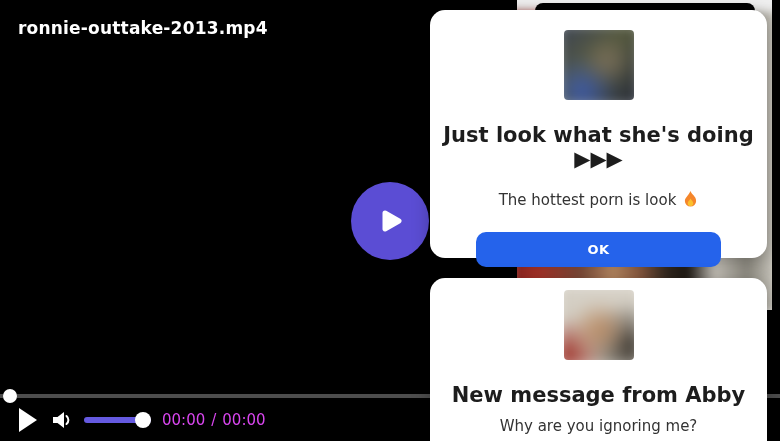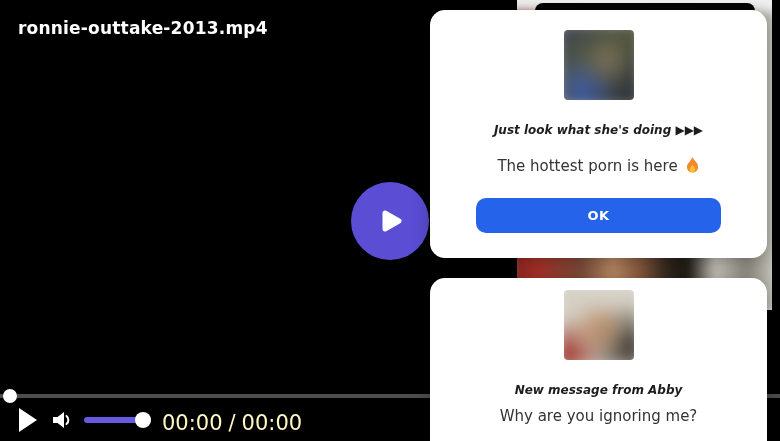--- a/index.html
+++ b/index.html
@@ -18,21 +18,21 @@
     display:flex;align-items:center;justify-content:center;z-index:2;padding:0;
   }
   .controls{position:absolute;left:0;top:0;width:780px;height:441px;z-index:2;pointer-events:none;}
   .controls > *{pointer-events:auto;}
   .seek-track{position:absolute;left:0;top:394px;width:780px;height:4px;background:#4d4d4d;}
   .seek-thumb{position:absolute;left:3px;top:389px;width:14px;height:14px;border-radius:50%;background:#fff;cursor:pointer;}
   .ctrl-play{position:absolute;left:18px;top:407px;width:20px;height:26px;background:none;border:none;padding:0;cursor:pointer;}
   .ctrl-volume{position:absolute;left:50px;top:408px;width:24px;height:24px;background:none;border:none;padding:0;cursor:pointer;}
   .vol-track{position:absolute;left:84px;top:417px;width:67px;height:6px;border-radius:3px;background:#655ae0;cursor:pointer;}
   .vol-thumb{position:absolute;left:135px;top:412px;width:16px;height:16px;border-radius:50%;background:#fff;cursor:pointer;}
-  .time{position:absolute;left:162px;top:411px;color:#fef9c3;font-size:21px;}
+  .time{position:absolute;left:162px;top:411px;color:#d946ef;font-size:15px;}
   .time span{margin-right:6px;}
   
   .ad-column{position:absolute;left:517px;top:0;width:255px;height:310px;background:#efefef;overflow:hidden;z-index:1;}
   .ad-media-bar{position:absolute;left:18px;top:3px;width:220px;height:44px;background:#000;border-radius:8px;}
   .ad-image{
     position:absolute;left:-6px;top:12px;width:268px;height:300px;
     background:linear-gradient(90deg,#8c2420 0%,#a83228 10%,#7a4a38 26%,#b98a63 38%,#8a5a40 48%,#33291f 58%,#1d1812 66%,#c9c5bc 76%,#8d8a80 88%,#d2cfc6 100%);
     filter:blur(4px);
   }
   
@@ -48,21 +48,21 @@
   .thumb .blurfill{position:absolute;left:-8px;top:-8px;width:86px;height:86px;filter:blur(7px);}
   .thumb-1-fill{background:
     radial-gradient(circle at 60% 45%,#7a6f5a 0%,rgba(122,111,90,0) 38%),
     radial-gradient(circle at 30% 80%,#3d5aa8 0%,rgba(61,90,168,0) 40%),
     linear-gradient(135deg,#3a4258 0%,#565a3e 45%,#23283a 100%);}
   .thumb-2-fill{background:
     radial-gradient(circle at 50% 55%,#b98a63 0%,rgba(185,138,99,0) 45%),
     radial-gradient(circle at 12% 85%,#a03028 0%,rgba(160,48,40,0) 35%),
     radial-gradient(circle at 88% 75%,#3a342c 0%,rgba(58,52,44,0) 45%),
     linear-gradient(180deg,#d8d3c9 0%,#c9c2b5 100%);}
-  .card-title{font-size:12px;font-weight:bold;color:#1d1d1d;margin-top:23px;padding:0 10px;font-style:italic;}
+  .card-title{font-size:21px;font-weight:bold;color:#1d1d1d;margin-top:23px;padding:0 10px;}
   .card-msg{font-size:15px;color:#333;margin-top:20px;padding:0 10px;}
   .card-2 .card-title{}
   .card-2 .card-msg{margin-top:10px;}
   .fire{display:inline-block;width:15px;height:17px;vertical-align:-3px;margin-left:7px;}
   .ok-btn{
     display:block;margin:23px auto 0;width:245px;height:35px;border:none;border-radius:10px;
     background:#2563eb;color:#fff;font-size:13px;font-weight:bold;letter-spacing:.5px;cursor:pointer;
     font-family:"DejaVu Sans","Liberation Sans",sans-serif;
   }
 </style>
@@ -108,21 +108,21 @@
       <span>00:00</span><span>/</span><span>00:00</span>
     </div>
   </div>
 
   <div class="card card-1">
     <div class="thumb">
       <div class="blurfill thumb-1-fill"></div>
     </div>
     <div class="card-title">Just look what she's doing ▶▶▶</div>
     <div class="card-msg">
-      <span>The hottest porn is here</span><svg class="fire" viewBox="0 0 16 18">
+      <span>The hottest porn is look</span><svg class="fire" viewBox="0 0 16 18">
         <path d="M8 0 C9.2 4 14 5.5 14 10.5 a6 6 0 0 1 -12 0 C2 7 5.5 5.5 8 0 Z" fill="#f5862b"></path>
         <path d="M8 8 C8.7 10.2 11 10.8 11 13 a3 3 0 0 1 -6 0 C5 11 6.8 10.3 8 8 Z" fill="#fbc02d"></path>
       </svg>
     </div>
     <button class="ok-btn">OK</button>
   </div>
 
   <div class="card card-2">
     <div class="thumb">
       <div class="blurfill thumb-2-fill"></div>

